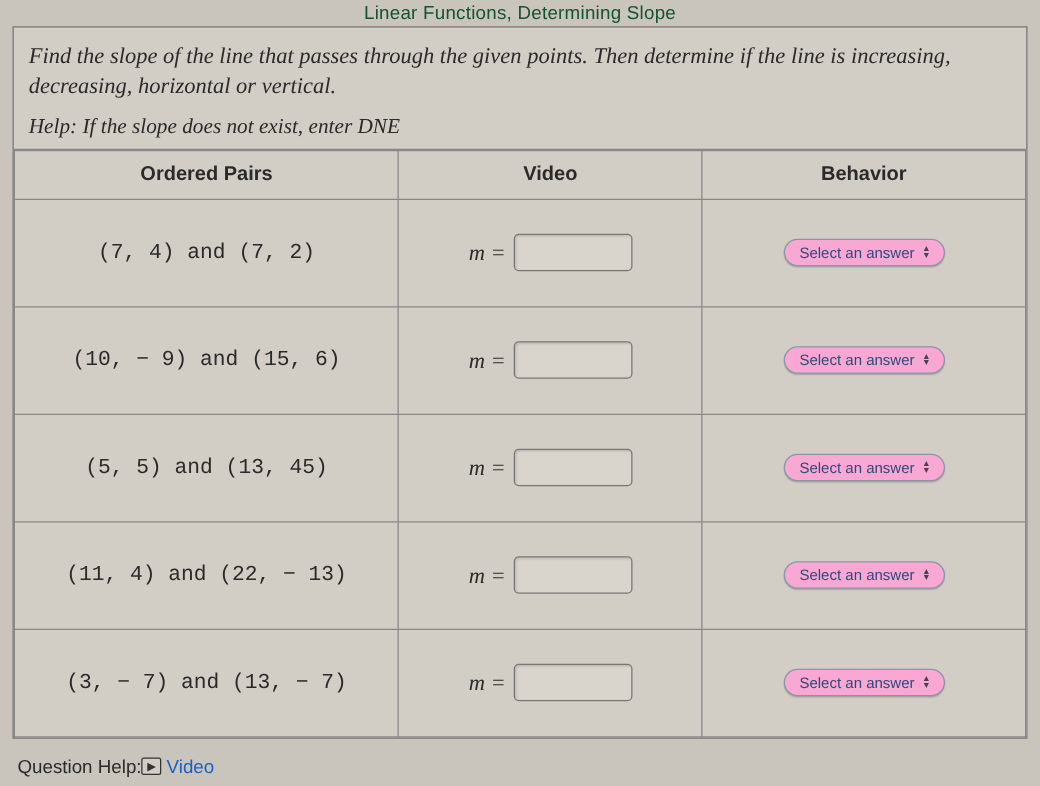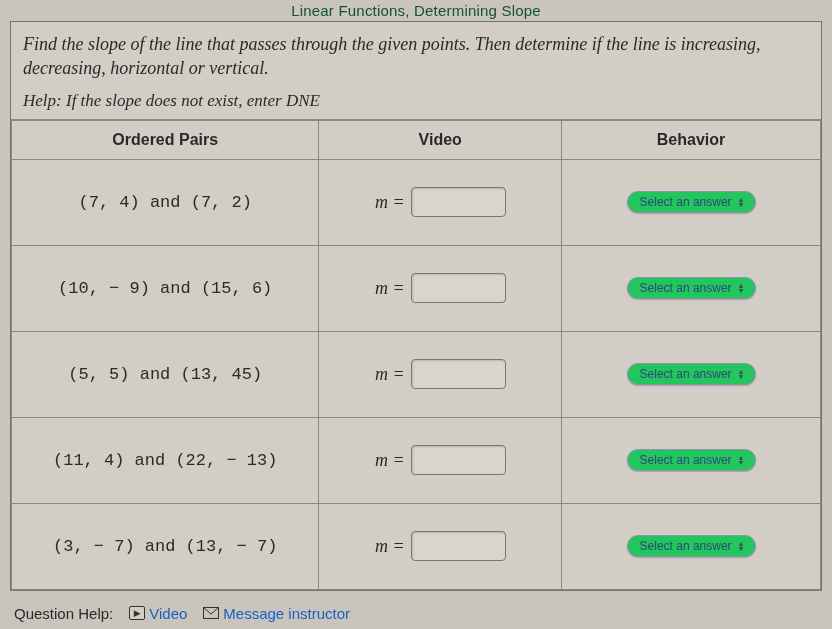--- a/index.html
+++ b/index.html
@@ -96,21 +96,21 @@
     border-radius: 4px;
     background: #d9d5cd;
     font-size: 15px;
     padding: 2px 6px;
     box-shadow: inset 1px 1px 2px rgba(0,0,0,0.15);
   }
   .select-pill {
     display: inline-flex;
     align-items: center;
     gap: 6px;
-    background: #22c55e;
+    background: #f9a8d4;
     border: 1px solid #8a95a8;
     border-radius: 12px;
     padding: 3px 10px 3px 12px;
     font-family: Arial, sans-serif;
     font-size: 12px;
     color: #2d4a7a;
     cursor: pointer;
     box-shadow: 0 1px 1px rgba(0,0,0,0.2);
   }
   .chevrons {
@@ -118,21 +118,21 @@
     flex-direction: column;
     line-height: 5px;
     font-size: 7px;
     color: #445;
   }
   .help-row {
     padding: 14px 4px 6px 4px;
     font-family: Arial, sans-serif;
     font-size: 15px;
     display: flex;
-    gap: 16px;
+    gap: 0;
   }
   .link {
     color: #1a5fc4;
     cursor: pointer;
     display: inline-flex;
     align-items: center;
     gap: 4px;
   }
   .icon-box {
     display: inline-flex;
@@ -275,23 +275,14 @@
       </tbody>
     </table>
   </div>
 
   <div class="help-row">
     <span>Question Help:</span>
     <span class="link">
       <span class="icon-box">▶</span>
       <span>Video</span>
     </span>
-    <span class="link">
-      <span class="icon-env">
-        <svg viewBox="0 0 16 12" width="16" height="12">
-          <rect x="0.5" y="0.5" width="15" height="11" fill="none" stroke="#333" stroke-width="1"></rect>
-          <polyline points="0.5,0.5 8,7 15.5,0.5" fill="none" stroke="#333" stroke-width="1"></polyline>
-        </svg>
-      </span>
-      <span>Message instructor</span>
-    </span>
   </div>
 </div>
 
 </body></html>

